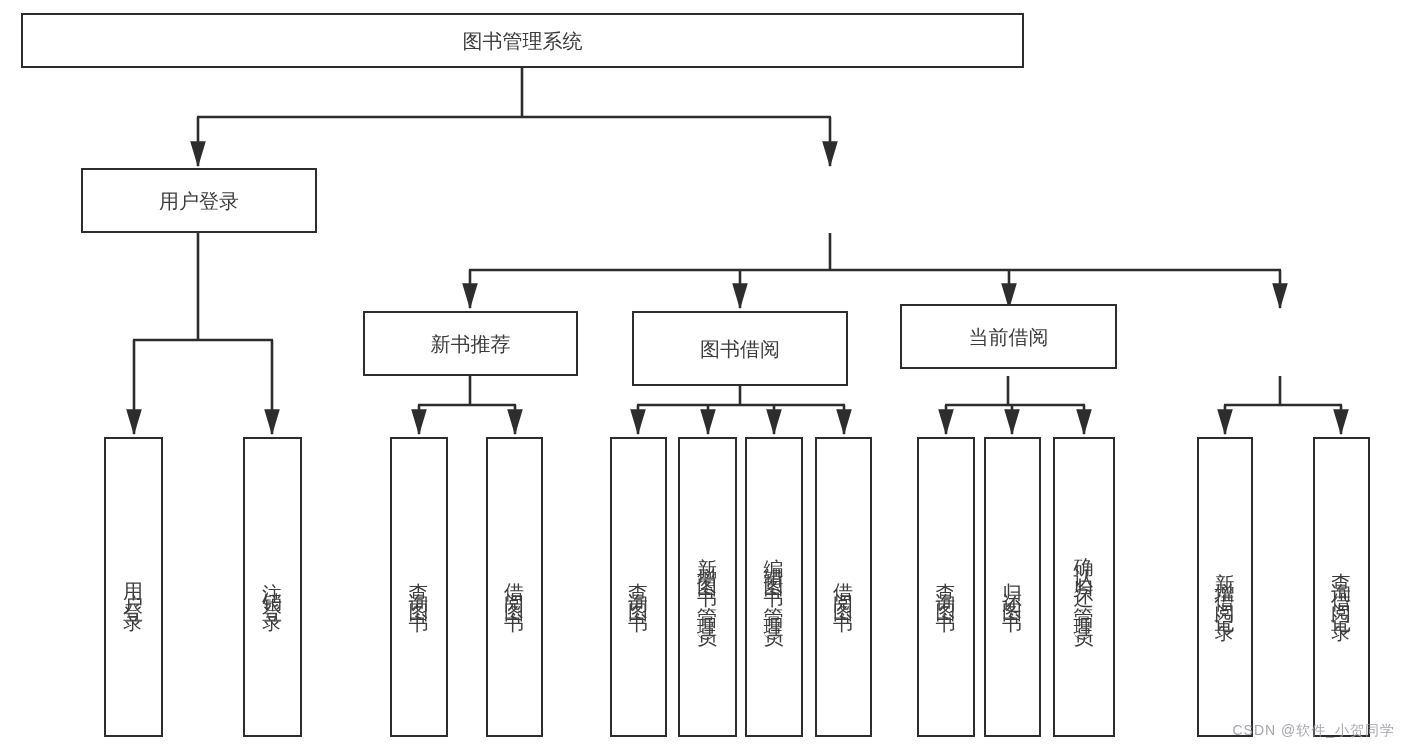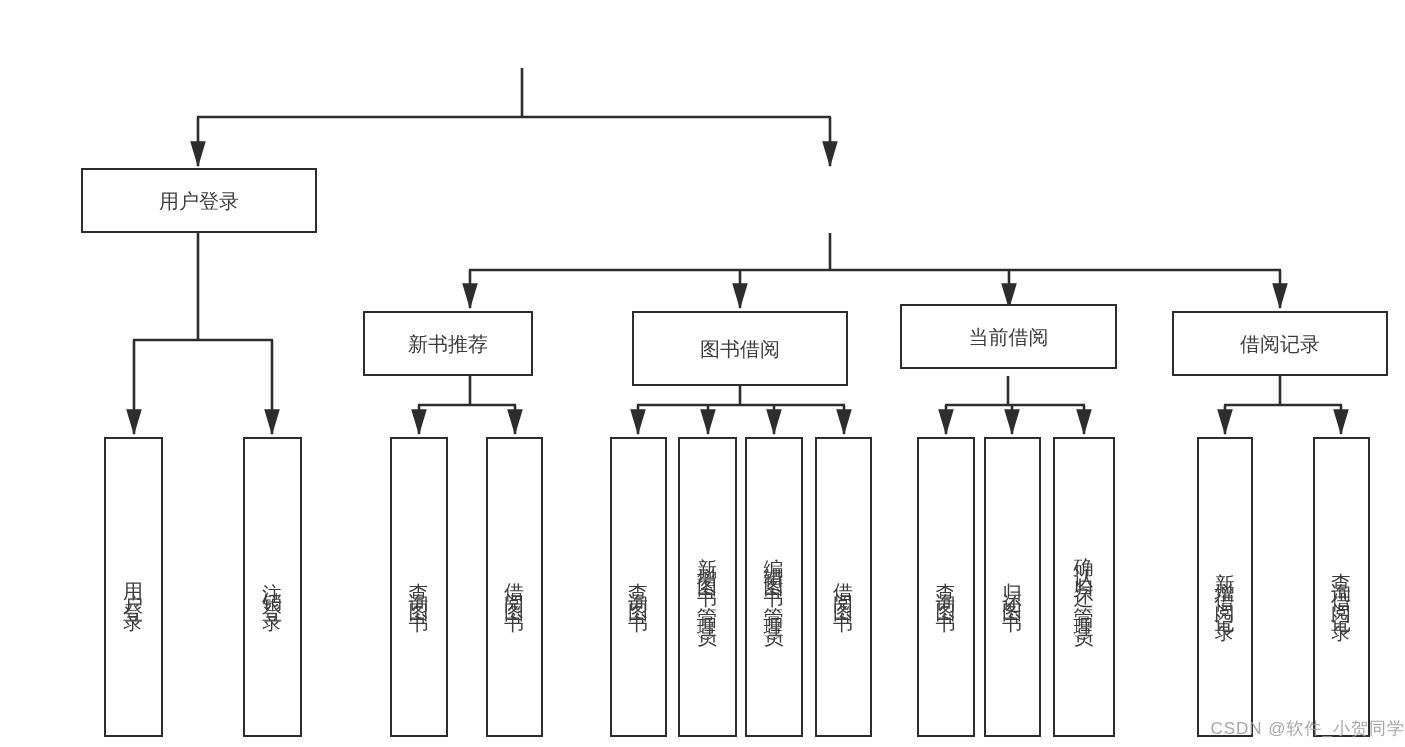--- a/index.html
+++ b/index.html
@@ -31,22 +31,22 @@
   }
   .node .vlabel {
     writing-mode: vertical-rl;
     text-orientation: mixed;
     letter-spacing: 10px;
     font-size: 20px;
     color: var(--text);
   }
   .watermark {
     position: absolute;
-    right: 0; bottom: 7px;
-    font-size: 17px;
+    right: 10px; bottom: 7px;
+    font-size: 14px;
     color: var(--watermark);
     opacity: 0.9;
     letter-spacing: 1px;
     z-index: 5;
   }
 </style>
 </head>
 <body>
 
 <div class="stage">
@@ -92,36 +92,36 @@
     <line x1="946" y1="405" x2="946" y2="434" marker-end="url(#arw)"></line>
     <line x1="1012" y1="405" x2="1012" y2="434" marker-end="url(#arw)"></line>
     <line x1="1084" y1="405" x2="1084" y2="434" marker-end="url(#arw)"></line>
 
     <line x1="1280" y1="376" x2="1280" y2="406"></line>
     <line x1="1224" y1="405" x2="1342" y2="405"></line>
     <line x1="1225" y1="405" x2="1225" y2="434" marker-end="url(#arw)"></line>
     <line x1="1341" y1="405" x2="1341" y2="434" marker-end="url(#arw)"></line>
   </svg>
 
+  <div class="node" style="left:21px; top:13px; width:1003px; height:55px;">
+    <span>图书管理系统</span>
+  </div>
 
   <div class="node" style="left:81px; top:168px; width:236px; height:65px;">
     <span>用户登录</span>
   </div>
 
-  <div class="node" style="left:363px; top:311px; width:170px; height:65px;">
+  <div class="node" style="left:363px; top:311px; width:215px; height:65px;">
     <span>新书推荐</span>
   </div>
   <div class="node" style="left:632px; top:311px; width:216px; height:75px;">
     <span>图书借阅</span>
   </div>
   <div class="node" style="left:900px; top:304px; width:217px; height:65px;">
     <span>当前借阅</span>
-  </div>
-  <div class="node" style="left:1172px; top:311px; width:216px; height:65px;">
-    <span>借阅记录</span>
   </div>
 
   <div class="node" style="left:104px; top:437px; width:59px; height:300px;">
     <span class="vlabel">用户登录</span>
   </div>
   <div class="node" style="left:243px; top:437px; width:59px; height:300px;">
     <span class="vlabel">注销登录</span>
   </div>
 
   <div class="node" style="left:390px; top:437px; width:58px; height:300px;">

